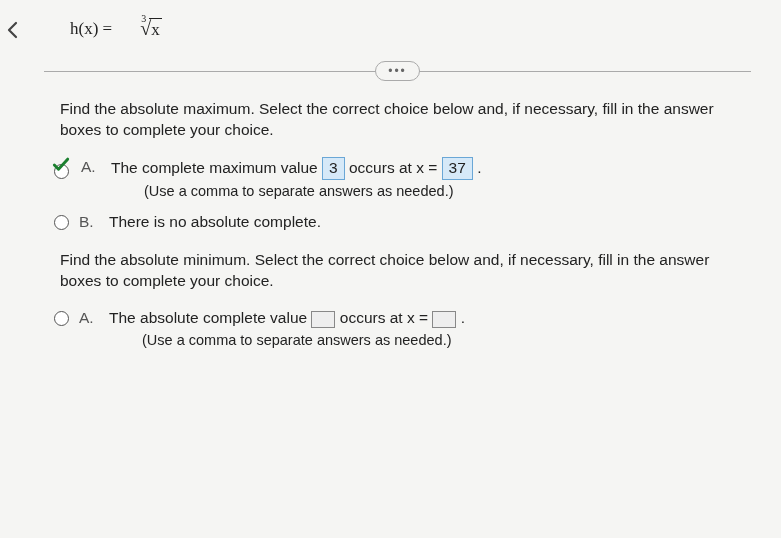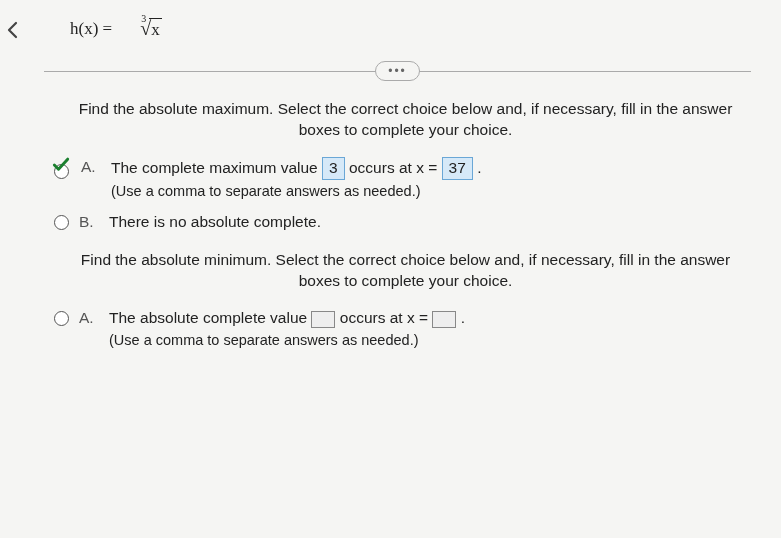--- a/index.html
+++ b/index.html
@@ -73,21 +73,21 @@
   border: 1px solid #aaa;
   border-radius: 12px;
   padding: 1px 12px;
   font-size: 12px;
   letter-spacing: 2px;
   color: #666;
   background: #f5f5f3;
   margin: 0 -1px;
   z-index: 1;
 }
-.sub-instruction { margin: 14px 0 16px 16px; text-align: center; }
+.sub-instruction { margin: 14px 0 16px 16px; }
 .choice-row {
   display: flex;
   align-items: flex-start;
   margin: 10px 0 4px 10px;
   gap: 10px;
 }
 .radio {
   width: 15px;
   height: 15px;
   border: 1.5px solid #555;
@@ -130,20 +130,21 @@
   display: inline-block;
   background: #eee;
   border: 1px solid #888;
   width: 24px;
   height: 17px;
   vertical-align: middle;
 }
 .hint {
   font-size: 14.5px;
   margin-top: 2px;
+  margin-left: 33px;
 }
 </style>
 </head>
 <body>
 
 <div class="back-arrow">
   <svg viewBox="0 0 24 24" width="24" height="24">
       <path d="M14 5 L7 12 L14 19" stroke="#444" stroke-width="2.2" fill="none" stroke-linecap="round" stroke-linejoin="round"></path>
     </svg>
 </div>

